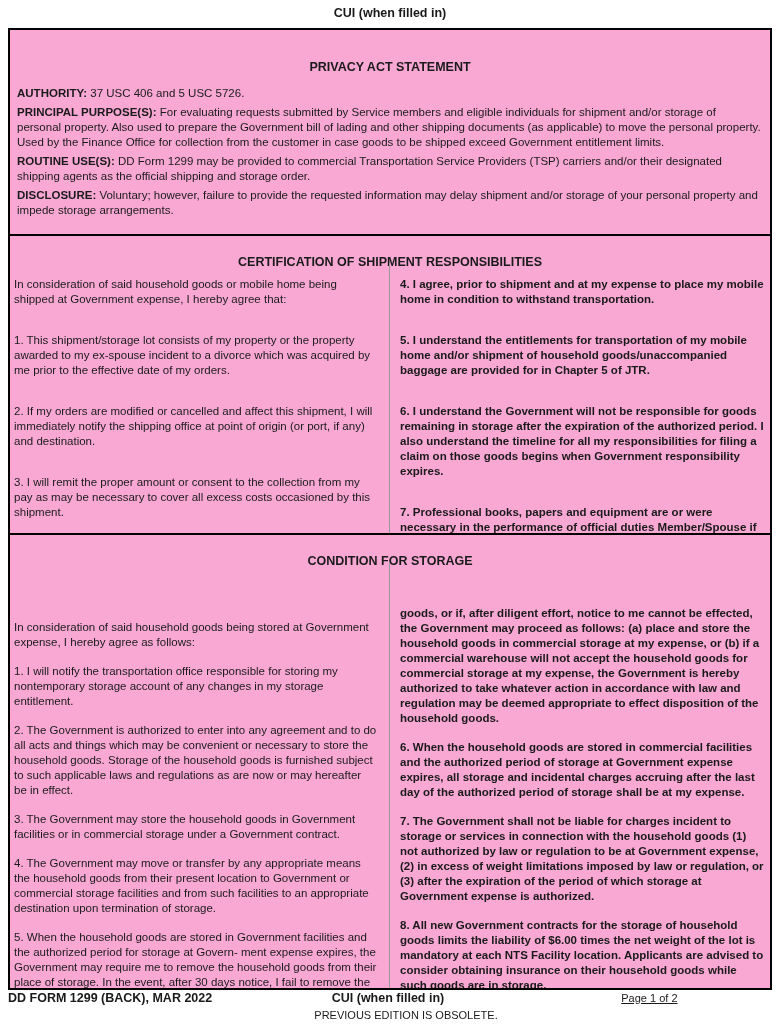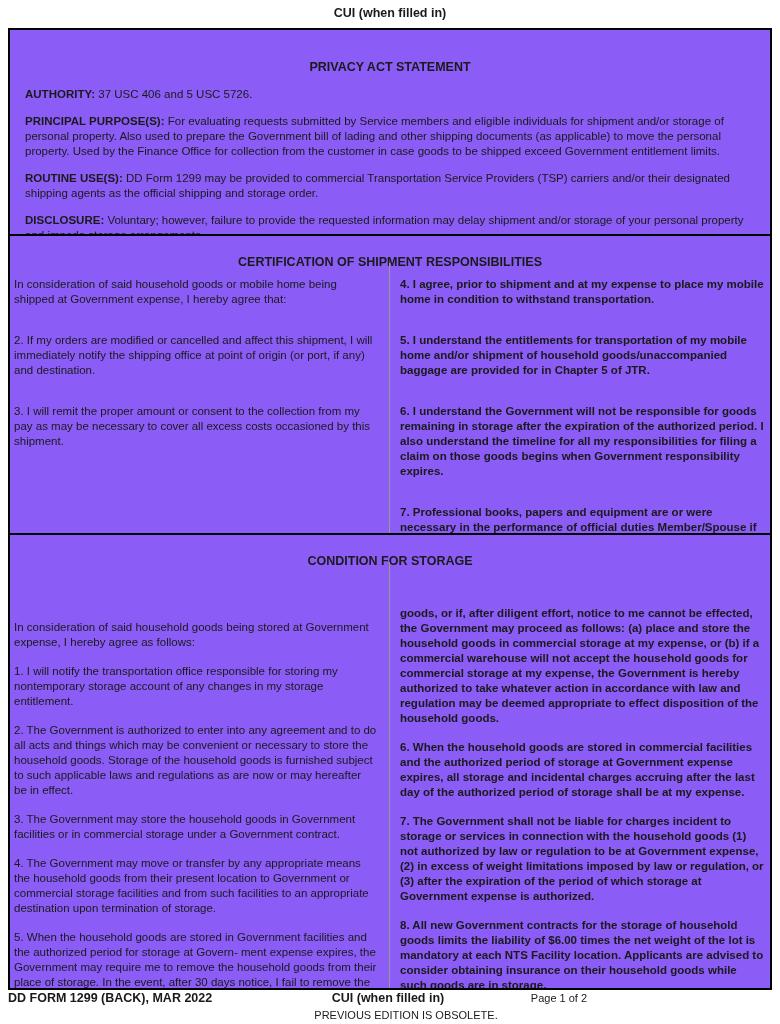--- a/index.html
+++ b/index.html
@@ -7,47 +7,47 @@
     width:780px; height:1024px; background:#ffffff; color:#1a1a1a;
     font-family:"Liberation Sans","DejaVu Sans",sans-serif;
     font-size:11.5px; line-height:15px; position:relative; overflow:hidden;
   }
   .cui-top {
     position:absolute; top:6px; left:0; width:100%;
     text-align:center; font-weight:bold; font-size:12.5px;
   }
   .formbox {
     position:absolute; left:8px; width:764px; box-sizing:border-box;
-    border:2px solid #000000; background:#8b5cf6;
+    border:2px solid #000000; background:#f9a8d4;
   }
   #box-privacy { top:28px;  height:208px; padding:0 3px; }
   #box-cert    { top:234px; height:301px; }
   #box-storage { top:533px; height:457px; }
   .box-title {
     text-align:center; font-weight:bold; font-size:12.5px; padding-top:19px;
   }
   #box-privacy .box-title { margin-top:30px; margin-bottom:11px; padding-top:0; }
-  .pa-item { margin:12px; }
+  .pa-item { margin:4px; }
   .cols {
     position:absolute; top:27px; bottom:0; left:0; right:0;
     display:flex; overflow:hidden;
   }
   .col-left  { width:379px; box-sizing:border-box; padding:14px 12px 0 4px; }
   .col-right { flex:1; border-left:1px solid #999999; box-sizing:border-box; padding:14px 4px 0 10px;font-weight:bold; }
   #box-storage .col-left  { padding-top:58px; }
   #box-storage .col-right { padding-top:44px; }
   .para { margin:0 0 26px 0; }
   #box-storage .para { margin-bottom:14px; }
   .footer-row {
     position:absolute; top:991px; left:4px; width:764px;
     display:flex; align-items:baseline;gap:44px;
   }
   .footer-left   { flex:1.2; font-weight:bold; font-size:12.5px; padding-left:4px; }
   .footer-center { flex:1;   font-weight:bold; font-size:12.5px; text-align:center; }
-  .footer-right  { flex:1.2; font-size:11px; text-align:left; }
+  .footer-right  { flex:1.2; font-size:11px; text-align:center;text-decoration:underline; }
   .footer-note {
     position:absolute; top:1008px; left:16px; width:100%;
     text-align:center; font-size:11px;
   }
 </style>
 </head>
 <body>
 
 <div class="cui-top">CUI (when filled in)</div>
 
@@ -57,20 +57,21 @@
   <p class="pa-item"><b>PRINCIPAL PURPOSE(S):</b><span> For evaluating requests submitted by Service members and eligible individuals for shipment and/or storage of personal property. Also used to prepare the Government bill of lading and other shipping documents (as applicable) to move the personal property. Used by the Finance Office for collection from the customer in case goods to be shipped exceed Government entitlement limits.</span></p>
   <p class="pa-item"><b>ROUTINE USE(S):</b><span> DD Form 1299 may be provided to commercial Transportation Service Providers (TSP) carriers and/or their designated shipping agents as the official shipping and storage order.</span></p>
   <p class="pa-item"><b>DISCLOSURE:</b><span> Voluntary; however, failure to provide the requested information may delay shipment and/or storage of your personal property and impede storage arrangements.</span></p>
 </div>
 
 <div class="formbox" id="box-cert">
   <div class="box-title">CERTIFICATION OF SHIPMENT RESPONSIBILITIES</div>
   <div class="cols">
     <div class="col-left">
       <p class="para">In consideration of said household goods or mobile home being shipped at Government expense, I hereby agree that:</p>
+      <p class="para">1. This shipment/storage lot consists of my property or the property awarded to my ex-spouse incident to a divorce which was acquired by me prior to the effective date of my orders.</p>
       <p class="para">2. If my orders are modified or cancelled and affect this shipment, I will immediately notify the shipping office at point of origin (or port, if any) and destination.</p>
       <p class="para">3. I will remit the proper amount or consent to the collection from my pay as may be necessary to cover all excess costs occasioned by this shipment.</p>
     </div>
     <div class="col-right">
       <p class="para">4. I agree, prior to shipment and at my expense to place my mobile home in condition to withstand transportation.</p>
       <p class="para">5. I understand the entitlements for transportation of my mobile home and/or shipment of household goods/unaccompanied baggage are provided for in Chapter 5 of JTR.</p>
       <p class="para">6. I understand the Government will not be responsible for goods remaining in storage after the expiration of the authorized period. I also understand the timeline for all my responsibilities for filing a claim on those goods begins when Government responsibility expires.</p>
       <p class="para">7. Professional books, papers and equipment are or were necessary in the performance of official duties Member/Spouse if applicable.</p>
     </div>
   </div>

